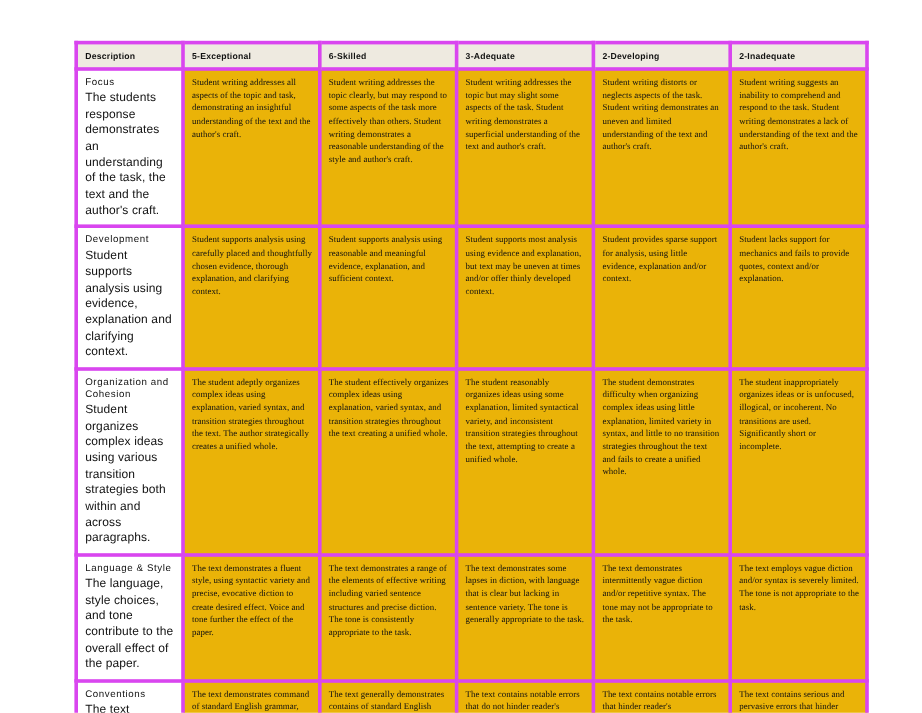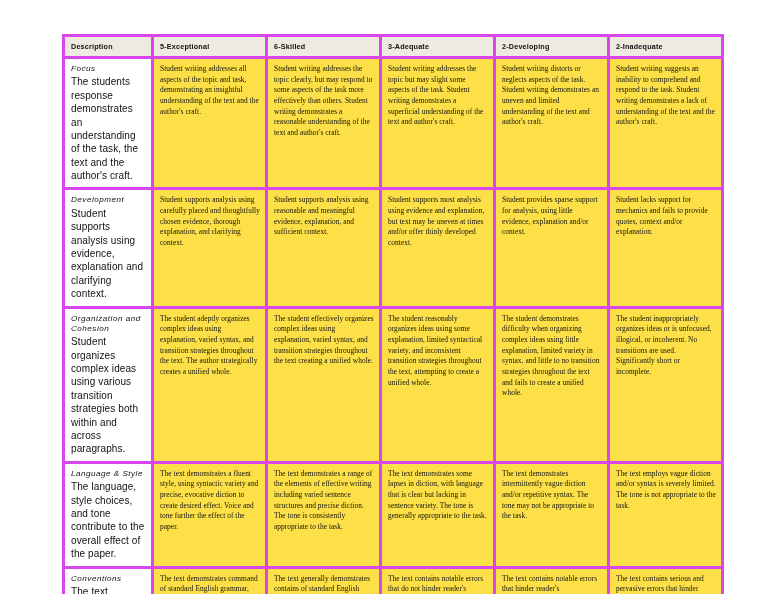--- a/index.html
+++ b/index.html
@@ -60,31 +60,30 @@
   td.desc-cell {
     background: #ffffff;
   }
   .crit-name {
     font-family: "Liberation Sans", sans-serif;
     font-size: 8.1px;
     letter-spacing: 0.5px;
     line-height: 1.28;
     color: #111111;
     margin-bottom: 1px;
-    font-style: italic;
   }
   .crit-desc {
     font-family: "Liberation Sans", sans-serif;
     font-size: 10px;
     line-height: 1.34;
     color: #111111;
     letter-spacing: 0.1px;
   }
   td.level-cell {
-    background: #fde047;
+    background: #eab308;
     font-family: "Liberation Serif", serif;
     font-size: 7.4px;
     line-height: 1.44;
     color: #111111;
     letter-spacing: 0.05px;
   }
   .r-focus td { height: 96px; }
   .r-development td { height: 84px; }
   .r-organization td { height: 98px; }
   .r-language td { height: 90px; margin-left: 37px; }
@@ -116,21 +115,21 @@
       </tr>
     </thead>
     <tbody>
 
       <tr class="r-focus">
         <td class="desc-cell">
           <div class="crit-name">Focus</div>
           <div class="crit-desc">The students response demonstrates an understanding of the task, the text and the author's craft.</div>
         </td>
         <td class="level-cell">Student writing addresses all aspects of the topic and task, demonstrating an insightful understanding of the text and the author's craft.</td>
-        <td class="level-cell">Student writing addresses the topic clearly, but may respond to some aspects of the task more effectively than others. Student writing demonstrates a reasonable understanding of the text and author's craft.</td>
+        <td class="level-cell">Student writing addresses the topic clearly, but may respond to some aspects of the task more effectively than others. Student writing demonstrates a reasonable understanding of the style and author's craft.</td>
         <td class="level-cell">Student writing addresses the topic but may slight some aspects of the task. Student writing demonstrates a superficial understanding of the text and author's craft.</td>
         <td class="level-cell">Student writing distorts or neglects aspects of the task. Student writing demonstrates an uneven and limited understanding of the text and author's craft.</td>
         <td class="level-cell">Student writing suggests an inability to comprehend and respond to the task. Student writing demonstrates a lack of understanding of the text and the author's craft.</td>
       </tr>
 
       <tr class="r-development">
         <td class="desc-cell">
           <div class="crit-name">Development</div>
           <div class="crit-desc">Student supports analysis using evidence, explanation and clarifying context.</div>
         </td>

